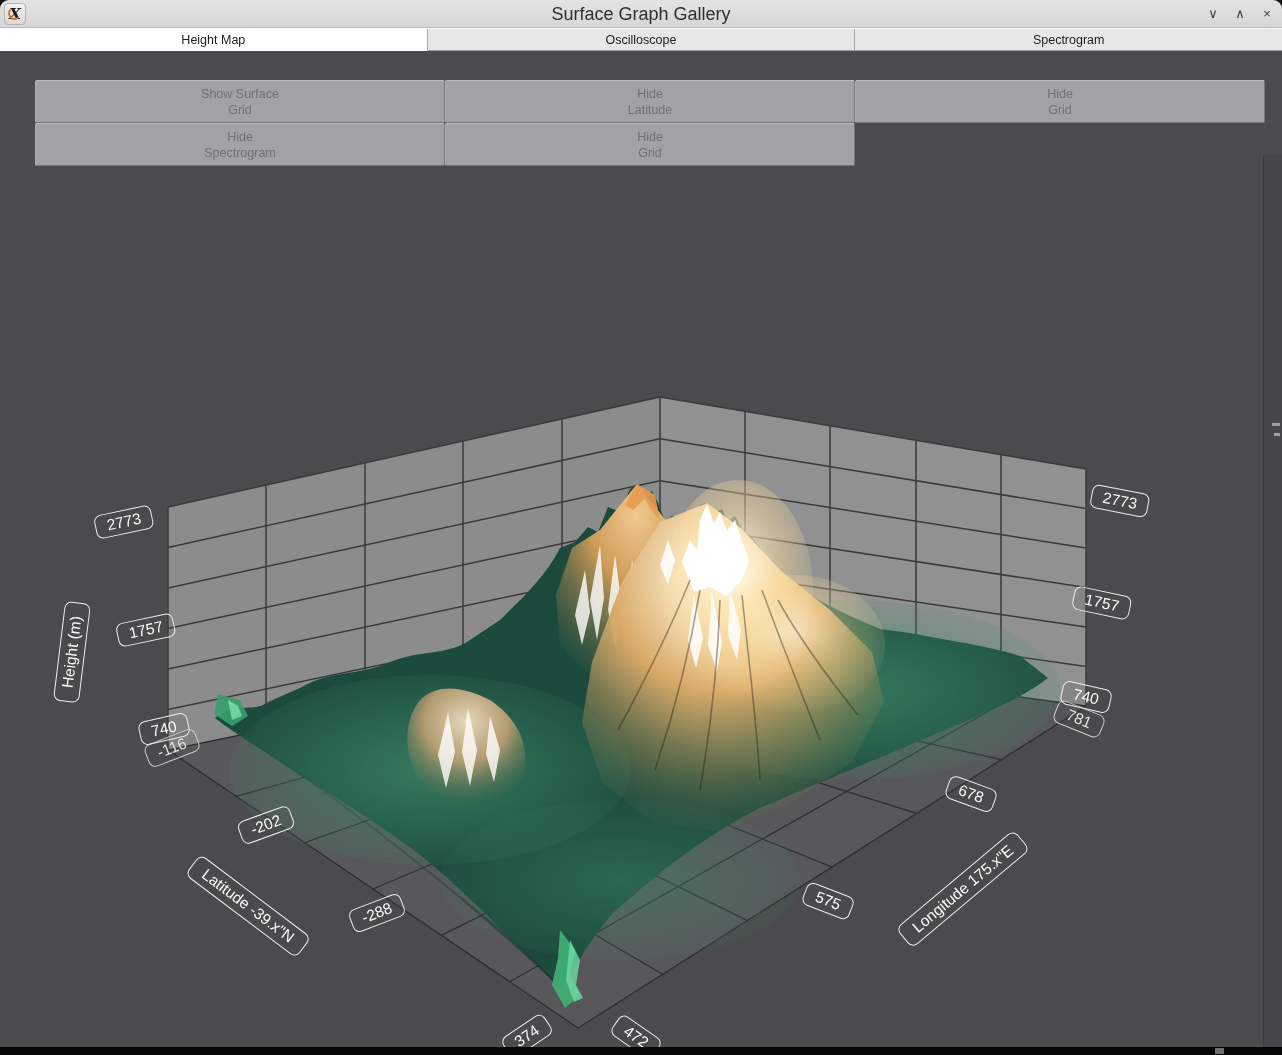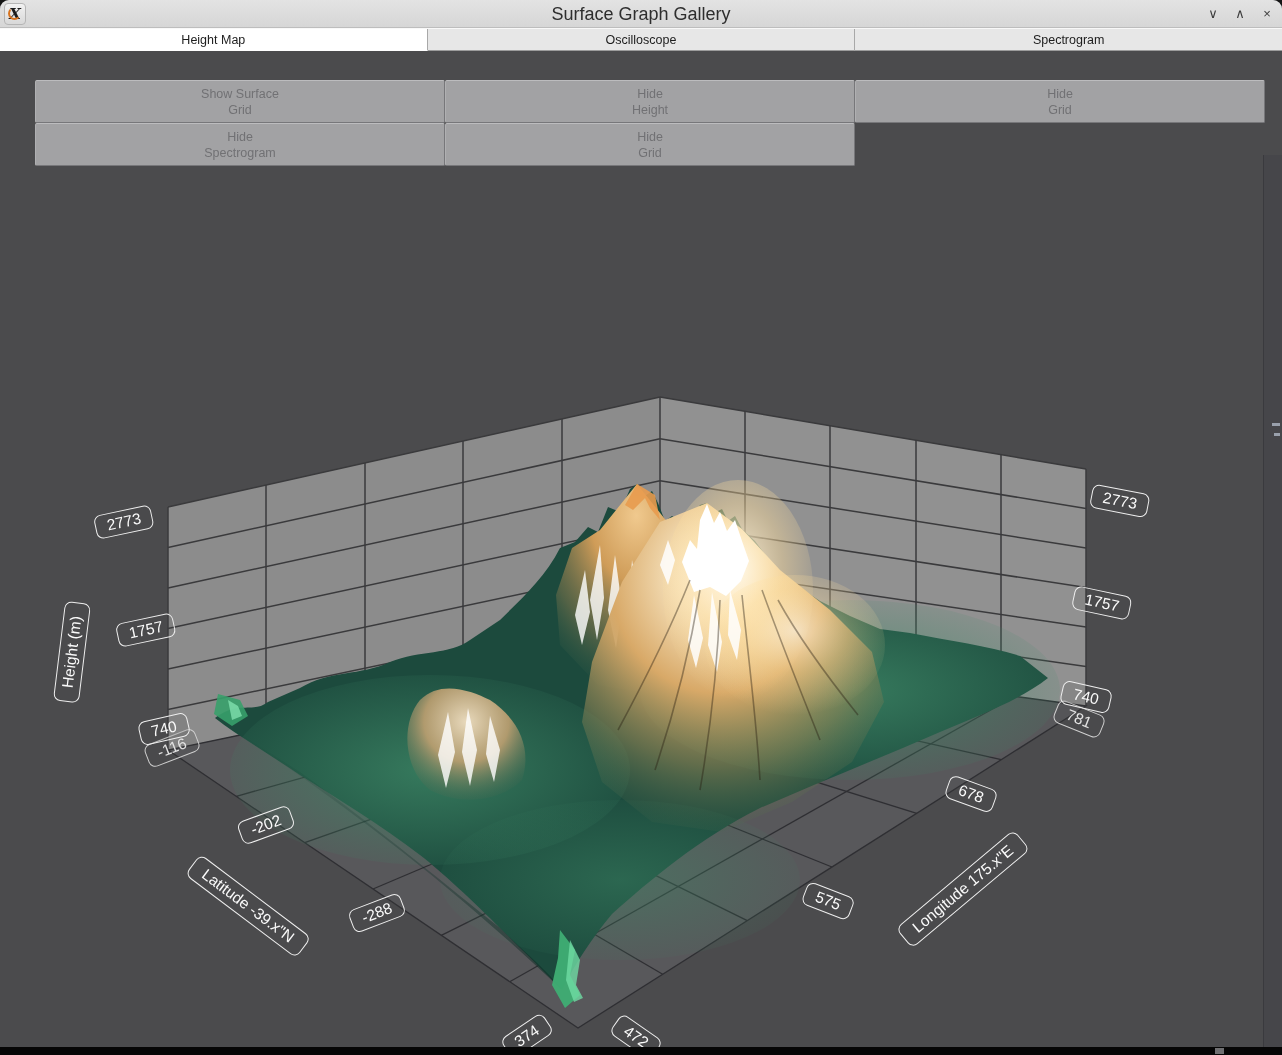--- a/index.html
+++ b/index.html
@@ -259,21 +259,21 @@
     <div class="tab">Spectrogram</div>
   </div>
 
   <div class="toolbar">
     <button class="ctl-btn">
       <span>Show Surface</span>
       <span>Grid</span>
     </button>
     <button class="ctl-btn">
       <span>Hide</span>
-      <span>Height</span>
+      <span>Latitude</span>
     </button>
     <button class="ctl-btn">
       <span>Hide</span>
       <span>Grid</span>
     </button>
     <button class="ctl-btn">
       <span>Hide</span>
       <span>Spectrogram</span>
     </button>
     <button class="ctl-btn">

